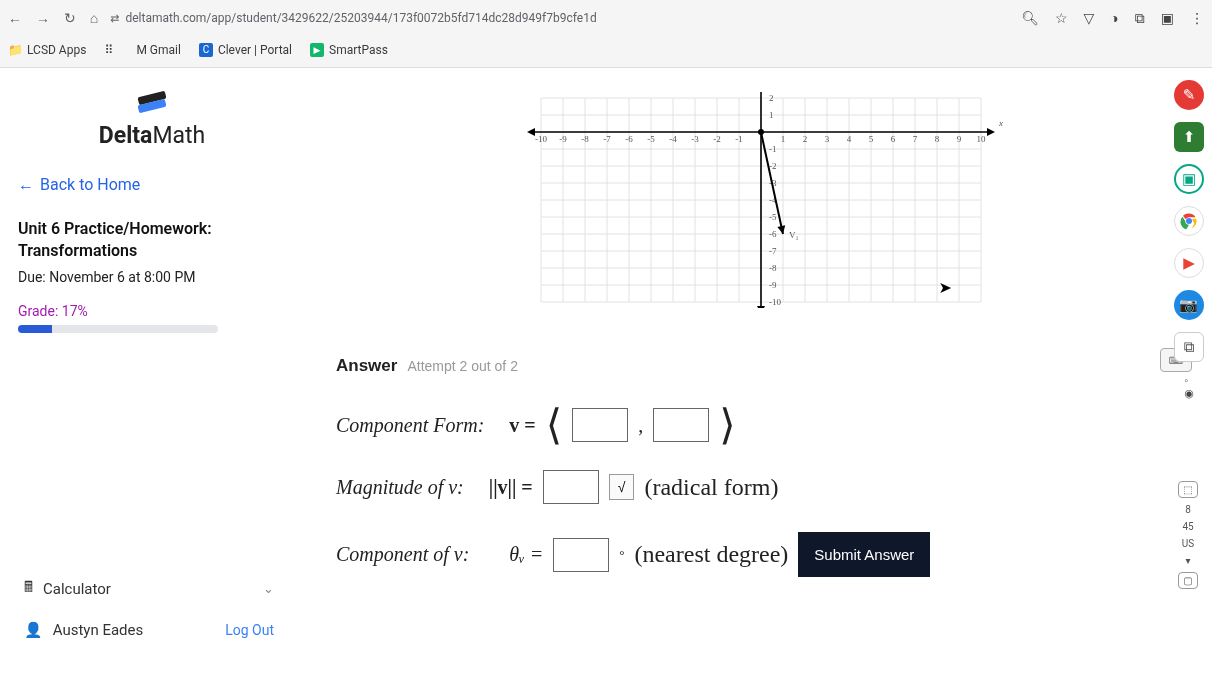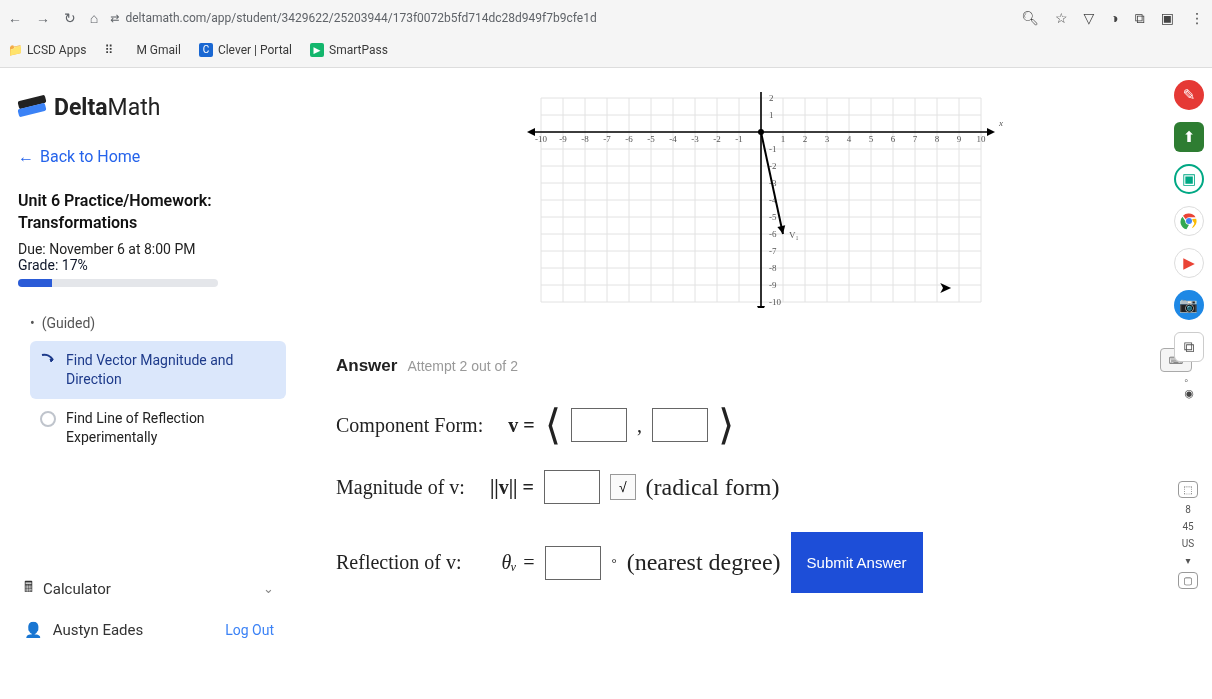--- a/index.html
+++ b/index.html
@@ -16,31 +16,31 @@
   .right-icons span { font-size:14px; cursor:pointer; }
 
   .bookmarks { background:#f5f5f5; height:32px; display:flex; align-items:center; padding:0 8px 4px; gap:18px; font-size:12px; color:#3b3b3b; border-bottom:1px solid #ddd; }
   .bookmarks .bm { display:flex; align-items:center; gap:5px; cursor:pointer; }
   .bm .ic { width:14px; height:14px; display:inline-block; }
 
   
   .page { background:#fff; position:relative; height:calc(100% - 68px); display:flex; }
 
   .sidebar { width:300px; padding:16px 14px 0 18px; border-right:none; font-size:15px; color:#222; }
-  .logo { display:flex; align-items:center; gap:8px; margin:10px 0 24px; }
+  .logo { display:flex; align-items:center; gap:8px; margin:10px 0 24px;flex-direction:column; }
   .logo .mark { position:relative; width:28px; height:20px; }
   .logo .mark:before, .logo .mark:after { content:""; position:absolute; width:28px; height:8px; background:#222; transform:rotate(-14deg); border-radius:2px; }
   .logo .mark:after { top:8px; background:#3b82f6; }
   .logo .text { font-size:23px; font-weight:400; color:#222; }
   .logo .text b { font-weight:700; }
 
   .backhome { color:#2563eb; font-size:16px; margin:26px 0 24px; display:flex; align-items:center; gap:6px; cursor:pointer; }
   .assign-title { font-size:16px; font-weight:600; line-height:1.35; color:#111; }
   .due { font-size:14px; margin-top:8px; color:#222; }
-  .grade { font-size:14px; color:#0f172a; }
+  .grade { font-size:14px; margin-top:18px; color:#a21caf; }
   .progress { width:200px; height:8px; background:#e4e6ea; border-radius:4px; margin-top:6px; overflow:hidden; }
   .progress .fill { height:100%; width:17%; background:#2a5bd7; }
 
   .qstack { margin:28px 0 0 12px; }
   .qhead { font-size:14px; color:#555; margin-bottom:10px; }
   .qitem { display:flex; align-items:flex-start; gap:10px; padding:10px 10px; border-radius:6px; font-size:14px; line-height:1.35; cursor:pointer; }
   .qitem.active { background:#dbe7fb; color:#1d3a8a; }
   .qitem .dot { width:16px; height:16px; margin-top:2px; flex:none; }
   .qitem.active .dot svg { stroke:#1d3a8a; }
   .qitem .dot.circle { border:2px solid #bfc4cc; border-radius:50%; }
@@ -60,27 +60,27 @@
   svg.axis text { font-size:9px; fill:#555; font-family:serif; }
   svg.axis line.grid { stroke:#e2e2e2; stroke-width:1; }
   svg.axis line.axisline { stroke:#000; stroke-width:1.6; }
   svg.axis path.arrow { fill:#000; }
 
   .answer-block { margin:48px 0 0 6px; font-family: Georgia, 'Times New Roman', serif; color:#222; }
   .answer-head { font-family: -apple-system, Arial, sans-serif; font-size:17px; margin-bottom:32px; }
   .answer-head b { font-weight:700;margin-top:16px; }
   .answer-head .att { color:#999; font-size:14px; margin-left:10px; }
   .field-row { display:flex; align-items:center; gap:10px; font-size:20px; margin-bottom:28px; }
-  .field-row .lab { white-space:nowrap; }
+  .field-row .lab { white-space:nowrap;font-style:italic; }
   .mathbox { border:1px solid #666; width:56px; height:34px; display:inline-block; background:#fff; }
   .angles { font-size:42px; line-height:0.5; font-family: Georgia, serif; }
   .radbtn { border:1px solid #999; padding:4px 8px; font-size:14px; background:#fafafa; cursor:pointer; }
   .note { font-size:24px; color:#222; }
   .deg { font-size:13px; vertical-align:top; }
-  .submit { background:#1d4ed8; color:#fff; border:none; padding:22px 16px; font-size:15px; cursor:pointer; font-family:-apple-system,Arial,sans-serif; }
+  .submit { background:#0f172a; color:#fff; border:none; padding:14px 16px; font-size:15px; cursor:pointer; font-family:-apple-system,Arial,sans-serif; }
 
   .kbd-icon { position:absolute; top:280px; right:20px; width:32px; height:24px; border:1px solid #aaa; border-radius:4px; display:flex; align-items:center; justify-content:center; font-size:10px; color:#666; background:#f5f5f5; cursor:pointer; }
 
   
   .shelf { position:absolute; right:6px; top:80px; width:34px; display:flex; flex-direction:column; gap:12px; align-items:center; }
   .shelf .app { width:30px; height:30px; border-radius:50%; display:flex; align-items:center; justify-content:center; font-size:15px; color:#fff; cursor:pointer; }
   .shelf .sq { border-radius:6px; }
   .status-tray { position:absolute; right:4px; bottom:110px; width:40px; display:flex; flex-direction:column; gap:6px; align-items:center; color:#555; font-size:10px; }
   .status-tray .row { border:1px solid #999; border-radius:4px; padding:2px 4px; }
 
@@ -150,36 +150,20 @@
       <div class="due">
         <span>Due:</span> <span>November 6 at 8:00 PM</span>
       </div>
       <div class="grade">
         <span>Grade:</span> <span>17%</span>
       </div>
       <div class="progress">
           <div class="fill"></div>
         </div>
 
-      <div class="qstack">
-        <div class="qhead">•&nbsp;&nbsp;<span>(Guided)</span></div>
-        <div class="qitem active">
-          <span class="dot">
-            <svg viewBox="0 0 16 16" width="16" height="16">
-                <path d="M2 2 A10 10 0 0 1 13 7" fill="none" stroke="#1d3a8a" stroke-width="2"></path>
-                <path d="M13 7 l-3 -1 l1 3 z" fill="#1d3a8a"></path>
-              </svg>
-          </span>
-          <span>Find Vector Magnitude and Direction</span>
-        </div>
-        <div class="qitem">
-          <span class="dot circle"></span>
-          <span>Find Line of Reflection Experimentally</span>
-        </div>
-      </div>
 
       <div class="tools">
         <div class="tool-row">
           <span class="lbl">
               <span>🖩</span>
               <span>Calculator</span>
             </span>
           <span class="chev">⌄</span>
         </div>
         <div class="user-row">
@@ -292,21 +276,21 @@
 
         <div class="field-row">
           <span class="lab">Magnitude of v:</span>&nbsp;
           <span style="font-weight:bold;">||v|| =</span>
           <span class="mathbox"></span>
           <button class="radbtn">√</button>
           <span class="note">(radical form)</span>
         </div>
 
         <div class="field-row">
-          <span class="lab">Reflection of v:</span>&nbsp;&nbsp;&nbsp;&nbsp;
+          <span class="lab">Component of v:</span>&nbsp;&nbsp;&nbsp;&nbsp;
           <span style="font-style:italic;">θᵥ =</span>
           <span class="mathbox"></span><span class="deg">°</span>
           <span class="note">(nearest degree)</span>
           <button class="submit">Submit Answer</button>
         </div>
       </div>
 
       <div class="cursor-ptr">➤</div>
     </div>
   </div>

